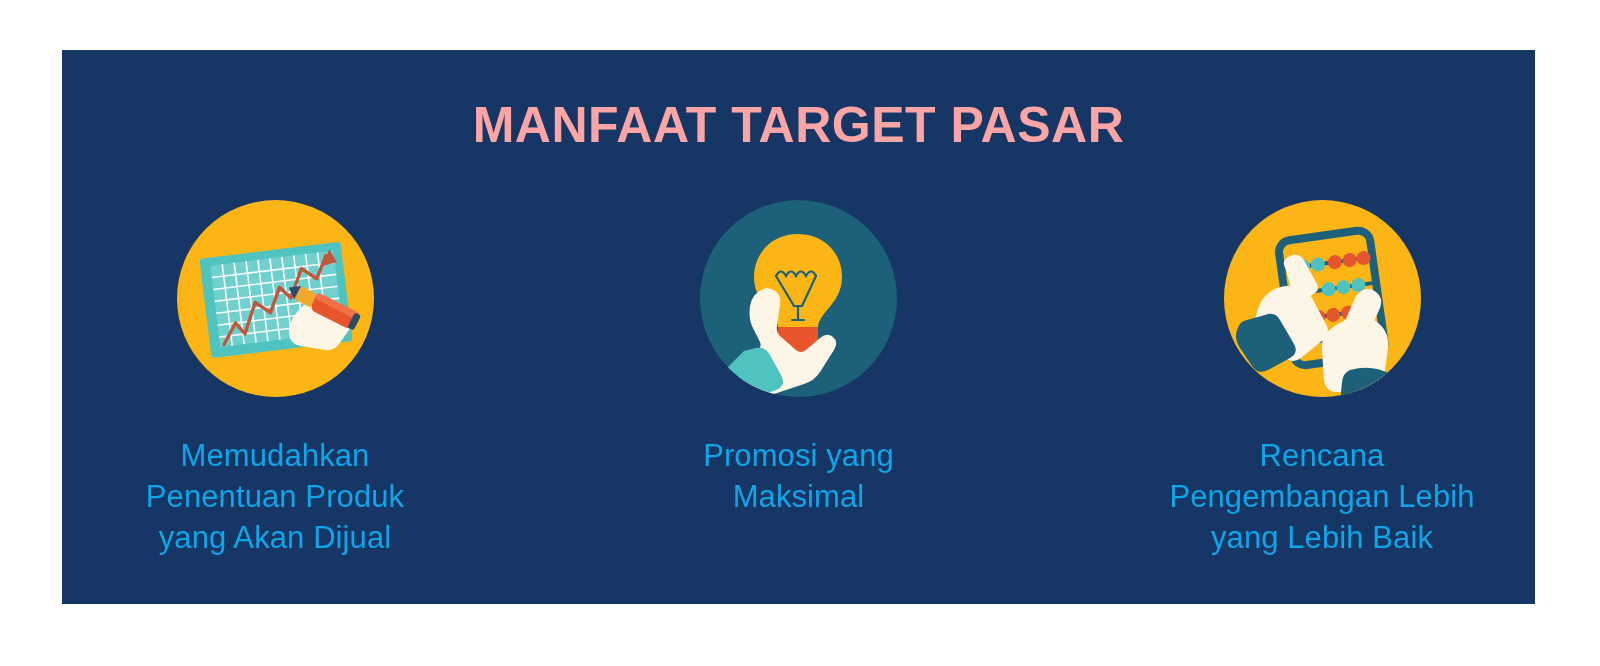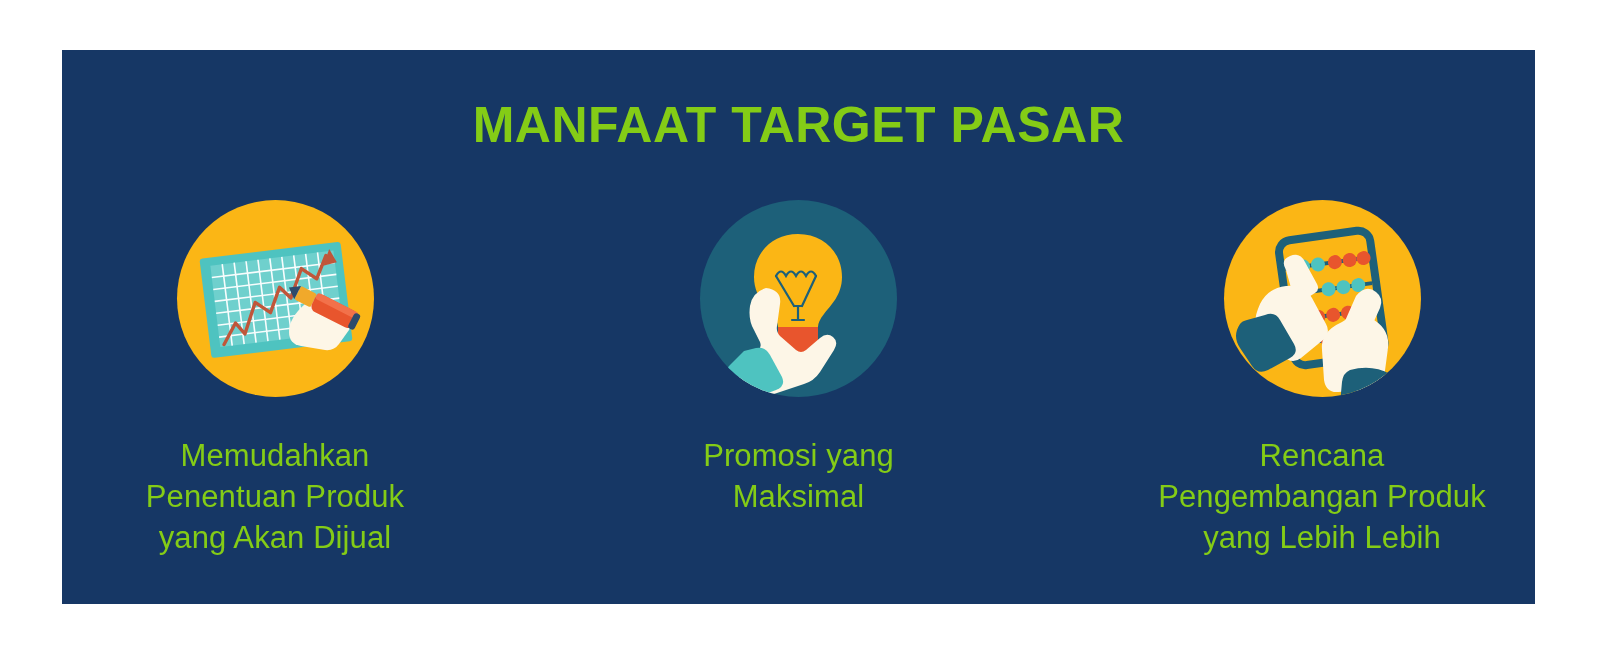--- a/index.html
+++ b/index.html
@@ -26,21 +26,21 @@
     width: 1473px;
     height: 554px;
     background: #163765;
   }
   .title {
     position: absolute;
     left: 0;
     top: 46px;
     width: 1473px;
     text-align: center;
-    color: #84cc16;
+    color: #fca5a5;
     font-size: 50px;
     font-weight: bold;
     letter-spacing: 0.5px;
     font-family: "Liberation Sans", sans-serif;
   }
   .cards {
     position: absolute;
     left: 0;
     top: 150px;
     width: 1473px;
@@ -65,21 +65,21 @@
     position: relative;
     overflow: hidden;
     flex: none;
   }
   .circle.yellow { background: #FBB615; }
   .circle.teal   { background: #1D6079; }
 
   .caption {
     margin-top: 38px;
     text-align: center;
-    color: #84cc16;
+    color: #0ea5e9;
     font-size: 31px;
     line-height: 41px;
     font-family: "Liberation Sans", sans-serif;
     font-weight: normal;
     letter-spacing: 0.1px;
   }
   .circle svg { display: block; width: 197px; height: 197px; }
 </style>
 </head>
 <body>
@@ -183,19 +183,19 @@
               </g>
             </g>
             <path d="M62 70 q-6 -10 4 -14 q10 -4 15 6 l12 22 q3 6 -2 9 l-8 5 q-8 5 -14 -3 z" fill="#FDF6E7"></path>
             <path d="M36 104 q8 -16 26 -18 q18 -2 26 12 l14 26 q5 9 -3 16 l-22 18 q-9 7 -18 -2 l-24 -24 q-8 -8 1 -28 z" fill="#FDF6E7"></path>
             <path d="M16 124 q-8 12 0 24 l12 18 q6 9 16 4 l22 -12 q9 -5 4 -14 l-14 -24 q-5 -9 -15 -5 l-18 5 q-5 1 -7 4 z" fill="#1D6079"></path>
             <path d="M132 96 q10 -12 20 -4 q8 6 4 16 l-10 22 q-4 8 -12 6 l-8 -3 q-8 -3 -5 -12 z" fill="#FDF6E7"></path>
             <path d="M118 122 q16 -12 32 -2 q16 10 14 28 l-4 30 q-2 12 -14 12 l-32 2 q-12 1 -14 -12 l-2 -30 q-2 -18 20 -28 z" fill="#FDF6E7"></path>
             <path d="M126 170 q22 -6 40 4 q10 5 10 16 l-2 14 h-58 l2 -22 q1 -9 8 -12 z" fill="#1D6079"></path>
           </svg>
         </div>
-        <div class="caption">Rencana Pengembangan Produk yang Lebih Lebih</div>
+        <div class="caption">Rencana Pengembangan Lebih yang Lebih Baik</div>
       </div>
 
 
     </div>
   </div>
 </div>
 
 </body></html>

